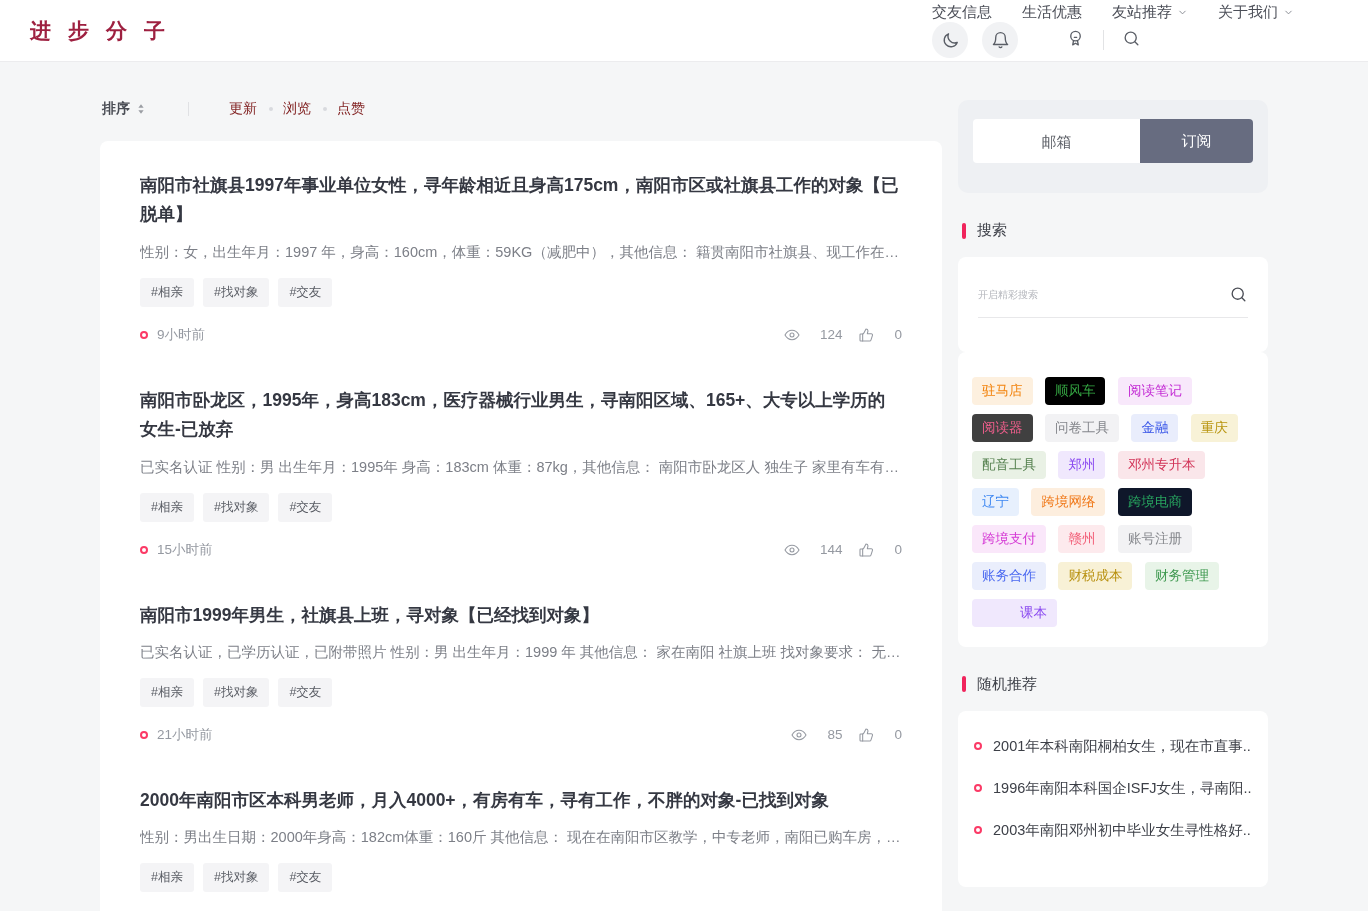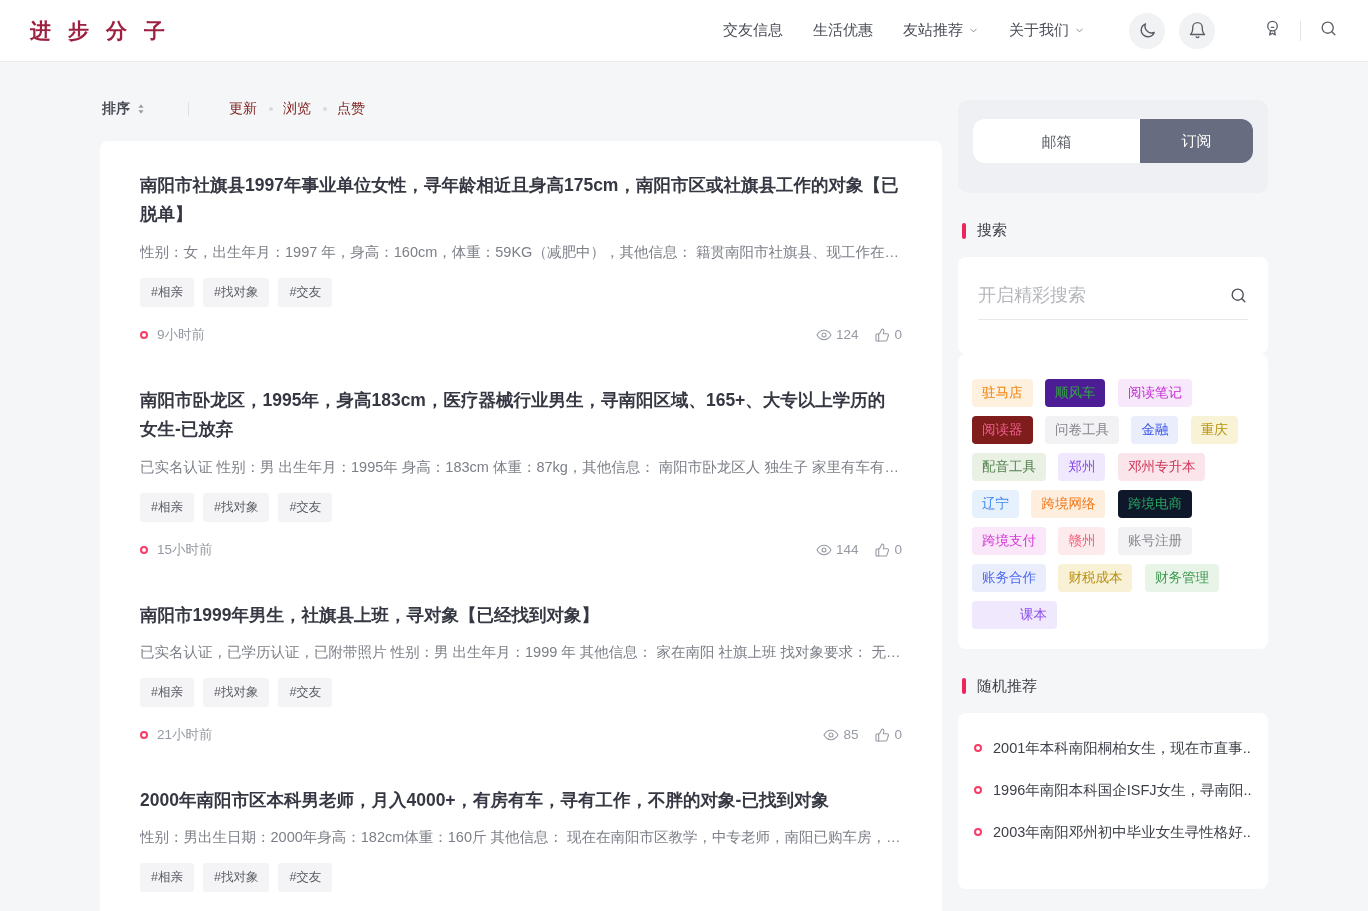--- a/index.html
+++ b/index.html
@@ -10,21 +10,21 @@
   }
   [data-interactable="true"] { cursor:pointer; }
 
   
   .site-header {
     height:62px; background:#fff; border-bottom:1px solid #ececee;
     display:flex; align-items:center; justify-content:space-between;
     padding:0 30px;
   }
   .logo { font-size:21px; font-weight:bold; color:#9e2040; letter-spacing:17px; white-space:nowrap; }
-  .header-right { display:flex; align-items:center; }
+  .header-right { display:flex; align-items:flex-start;flex-direction:column; }
   .main-nav { display:flex; align-items:center; gap:30px; margin-right:44px; }
   .nav-link { display:flex; align-items:center; gap:5px; font-size:15px; color:#4c4f58; text-decoration:none; }
   .chev { width:11px; height:11px; stroke:#82858d; fill:none; stroke-width:2; stroke-linecap:round; stroke-linejoin:round; }
   .icon-group { display:flex; align-items:center; gap:14px; }
   .icon-circle { width:36px; height:36px; border-radius:50%; background:#f1f2f4; display:grid; place-items:center; }
   .hicon { width:19px; height:19px; stroke:#5a5e66; fill:none; stroke-width:1.7; stroke-linecap:round; stroke-linejoin:round; }
   .v-divider { width:1px; height:20px; background:#e2e3e5; margin:0 4px; }
 
   
   .container { width:1168px; margin:0 auto; padding-top:38px; display:flex; gap:16px; align-items:flex-start; }
@@ -50,42 +50,42 @@
   .post-excerpt {
     margin-top:13px; font-size:14.5px; color:#7c7f87;
     white-space:nowrap; overflow:hidden; text-overflow:ellipsis;
   }
   .post-tags { margin-top:16px; display:flex; gap:9px; }
   .chip { background:#f4f4f6; color:#595c64; font-size:12.5px; padding:6px 11px; border-radius:3px; }
   .post-meta { margin-top:19px; display:flex; justify-content:space-between; align-items:center; font-size:13.5px; color:#9599a1; }
   .meta-left { display:flex; align-items:center; gap:9px; }
   .dot-ring { width:8px; height:8px; border:2px solid #fb3a66; border-radius:50%; display:inline-block; flex:none; }
   .meta-right { display:flex; align-items:center; gap:16px; }
-  .stat { display:flex; gap:4px; }
+  .stat { display:flex; gap:20px; }
   .micon { width:16px; height:16px; stroke:#9599a1; fill:none; stroke-width:1.6; stroke-linecap:round; stroke-linejoin:round; }
 
   
   .subscribe-card { background:#eef0f3; border-radius:10px; padding:19px 15px 30px; }
-  .subscribe-row { display:flex; height:44px; border-radius:12px; overflow:hidden; }
+  .subscribe-row { display:flex; height:44px; border-radius:4px; overflow:hidden; }
   .subscribe-input {
     flex:1; min-width:0; border:none; outline:none; background:#fff;
     text-align:center; font-size:15px; color:#333;
     font-family:"Liberation Sans","DejaVu Sans",sans-serif;
   }
   .subscribe-input::placeholder { color:#5c5f66; opacity:1; }
   .subscribe-btn { width:113px; border:none; background:#676c80; color:#fff; font-size:15px;
     font-family:"Liberation Sans","DejaVu Sans",sans-serif; }
 
   .section-head { display:flex; align-items:center; margin:28px 4px 17px; font-size:15px; color:#40434b; }
   .section-bar { width:4px; height:16px; background:#f0245c; border-radius:2px; margin-right:11px; }
 
   .side-card { background:#fff; border-radius:8px; }
   .search-card { padding:28px 20px 34px; }
   .search-row { display:flex; align-items:center; border-bottom:1px solid #e8e8ea; padding-bottom:13px; }
-  .search-input { flex:1; border:none; outline:none; font-size:18px; color:#333; background:transparent;
+  .search-input { flex:1; border:none; outline:none; font-size:10px; color:#333; background:transparent;
     font-family:"Liberation Sans","DejaVu Sans",sans-serif; }
   .search-input::placeholder { color:#b4b6bc; opacity:1; }
   .search-icon-btn { width:19px; height:19px; stroke:#4a4d55; fill:none; stroke-width:1.7; stroke-linecap:round; }
 
   .tags-card { padding:13px 10px 15px; }
   .cloud-tag { display:inline-block; font-size:13.5px; padding:5px 10px; border-radius:4px; margin:4.5px 4px; }
 
   .rec-card { padding:26px 16px 24px; }
   .rec-item { display:flex; align-items:center; margin-bottom:23px; font-size:14.5px; color:#3c3f47; }
   .rec-item .dot-ring { margin-right:11px; }
@@ -312,25 +312,25 @@
         <svg class="search-icon-btn" viewBox="0 0 24 24" data-interactable="true">
             <circle cx="11" cy="11" r="7"></circle>
             <path d="m20 20-3.8-3.8"></path>
           </svg>
       </div>
     </div>
 
     <div class="side-card tags-card" data-interactable="false">
   <a class="cloud-tag" data-interactable="true" style="color: rgb(242, 131, 13); background-color: rgb(253, 240, 223);">驻马店</a>
 
-  <a class="cloud-tag" data-interactable="true" style="color: rgb(53, 168, 67); background-color: #4c1d95; margin-top: 12px;">顺风车</a>
+  <a class="cloud-tag" data-interactable="true" style="color: rgb(53, 168, 67); background-color: #000000; margin-top: 12px;">顺风车</a>
 
   <a class="cloud-tag" data-interactable="true" style="color: rgb(195, 43, 212); background-color: rgb(248, 232, 251);">阅读笔记</a>
 
-  <a class="cloud-tag" data-interactable="true" style="color: rgb(239, 94, 140); background-color: #7f1d1d;">阅读器</a>
+  <a class="cloud-tag" data-interactable="true" style="color: rgb(239, 94, 140); background-color: #404040;">阅读器</a>
 
   <a class="cloud-tag" data-interactable="true" style="color: rgb(133, 135, 140); background-color: rgb(242, 242, 244);">问卷工具</a>
 
   <a class="cloud-tag" data-interactable="true" style="color: rgb(58, 87, 232); background-color: rgb(233, 237, 252);">金融</a>
 
   <a class="cloud-tag" data-interactable="true" style="color: rgb(184, 149, 15); background-color: rgb(248, 242, 215);">重庆</a>
 
   <a class="cloud-tag" data-interactable="true" style="color: rgb(85, 129, 79); background-color: rgb(233, 241, 229);">配音工具</a>
 
   <a class="cloud-tag" data-interactable="true" style="color: rgb(138, 73, 240); background-color: rgb(240, 232, 253);">郑州</a>

